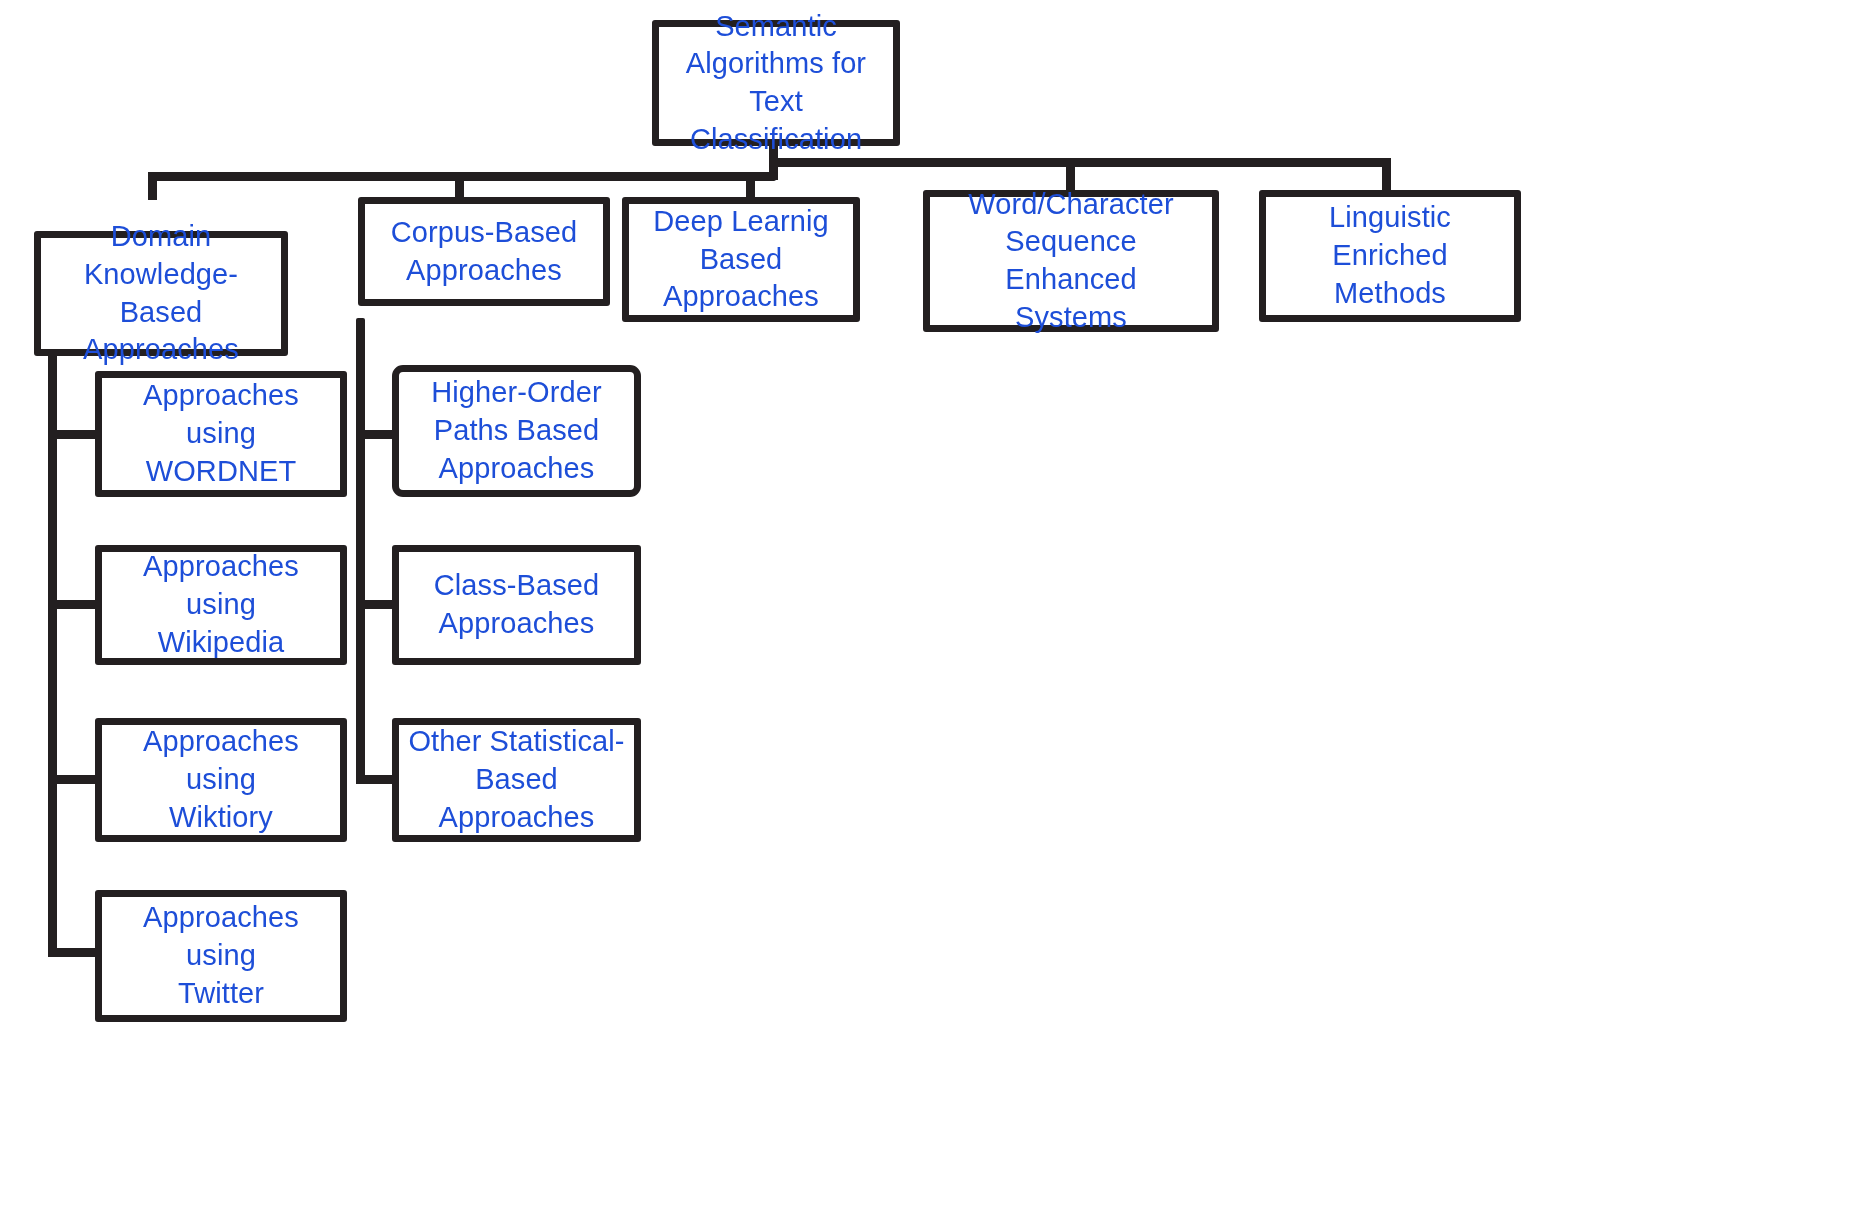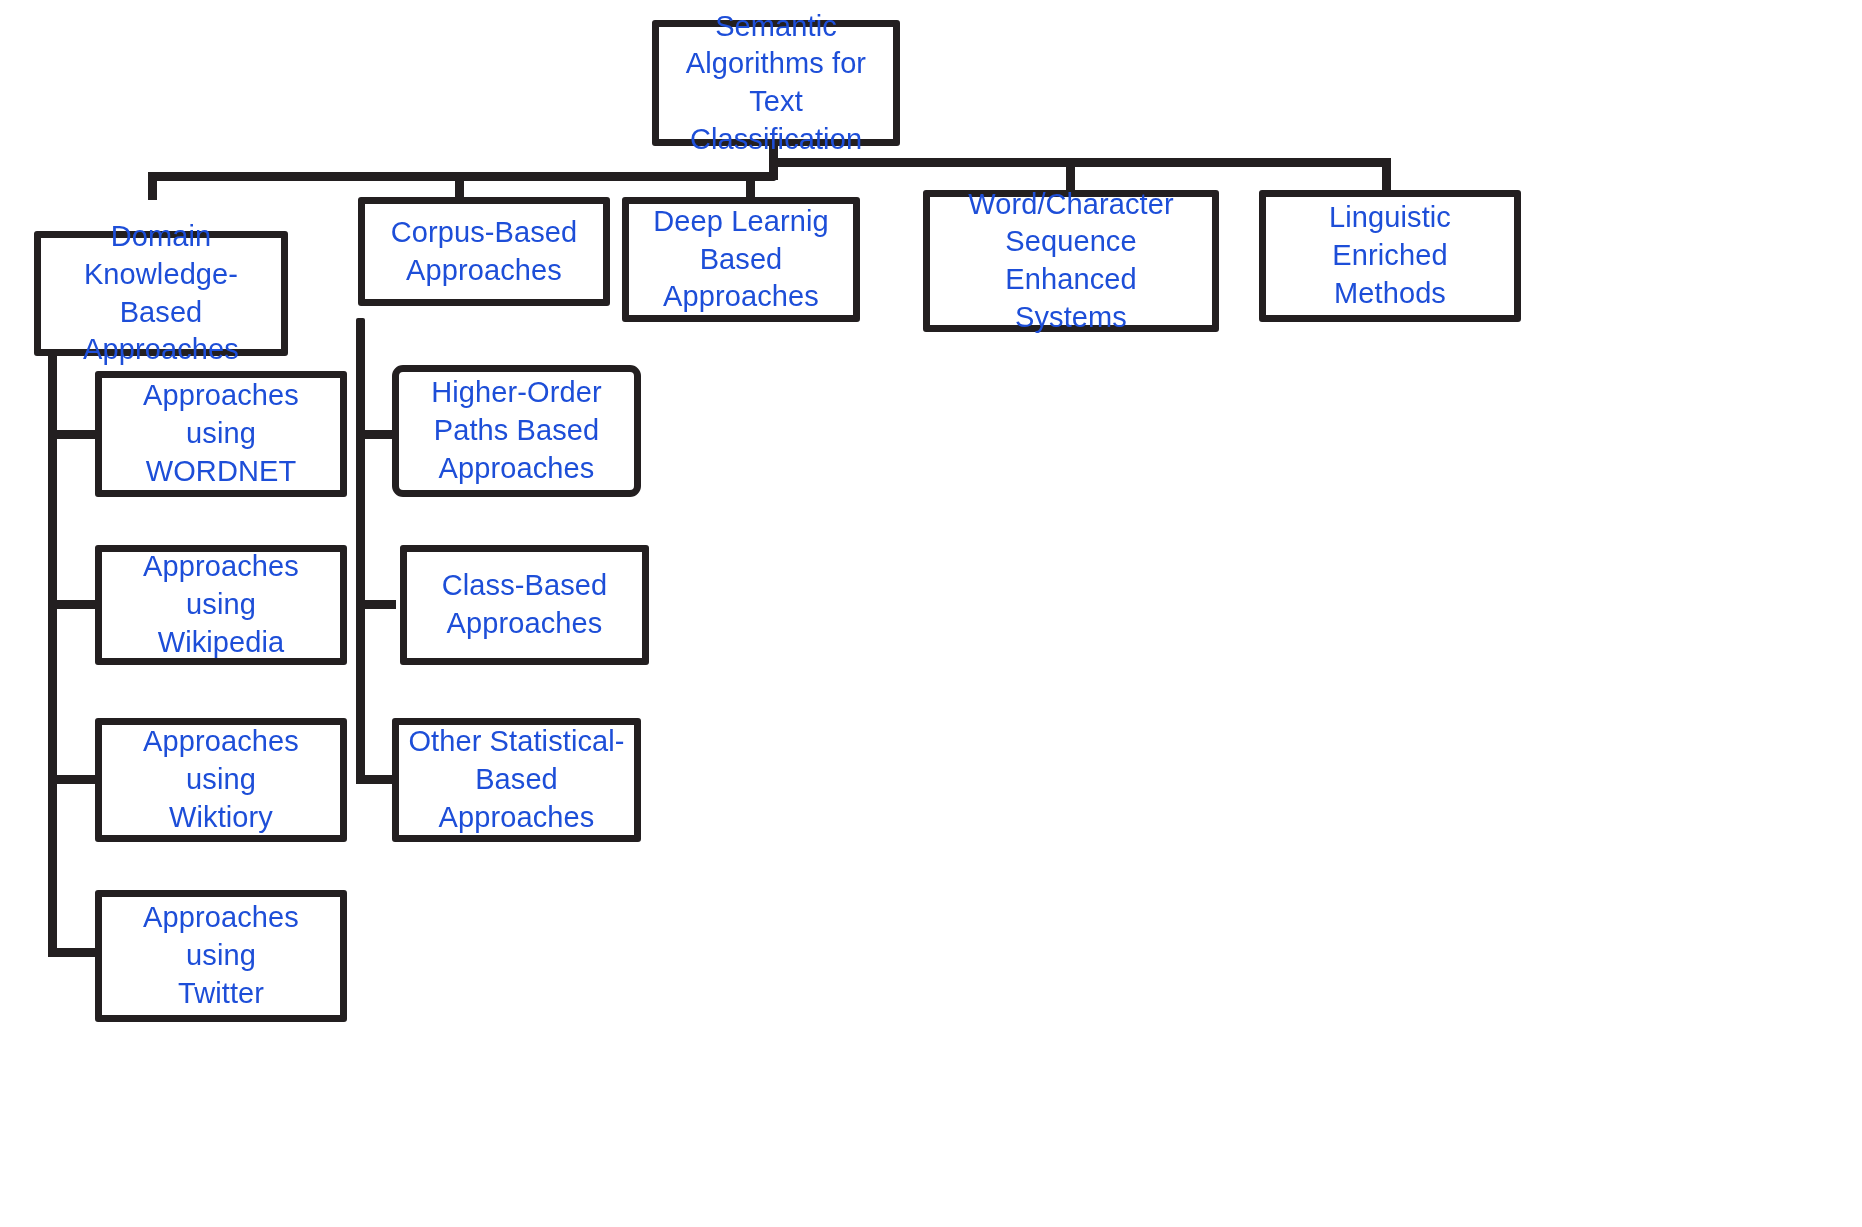--- a/index.html
+++ b/index.html
@@ -131,21 +131,21 @@
     <span class="label">Approaches using
 Twitter</span>
   </div>
 
   <div class="node" style="left:392px; top:365px; width:249px; height:132px;border-radius:11px;">
     <span class="label">Higher-Order
 Paths Based
 Approaches</span>
   </div>
 
-  <div class="node" style="left:392px; top:545px; width:249px; height:120px;margin-left:8px;">
+  <div class="node" style="left:392px; top:545px; width:249px; height:120px;">
     <span class="label">Class-Based
 Approaches</span>
   </div>
 
   <div class="node" style="left:392px; top:718px; width:249px; height:124px;">
     <span class="label">Other Statistical-
 Based Approaches</span>
   </div>
 
 </div>

